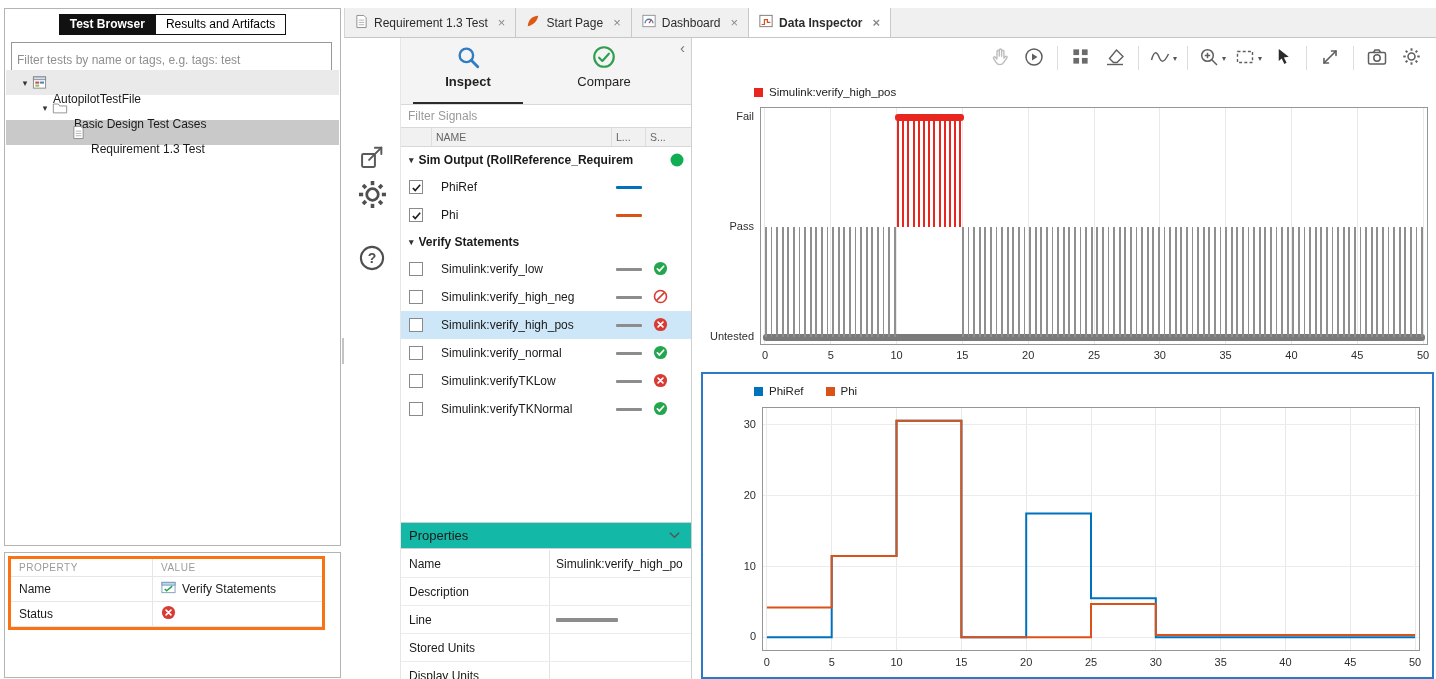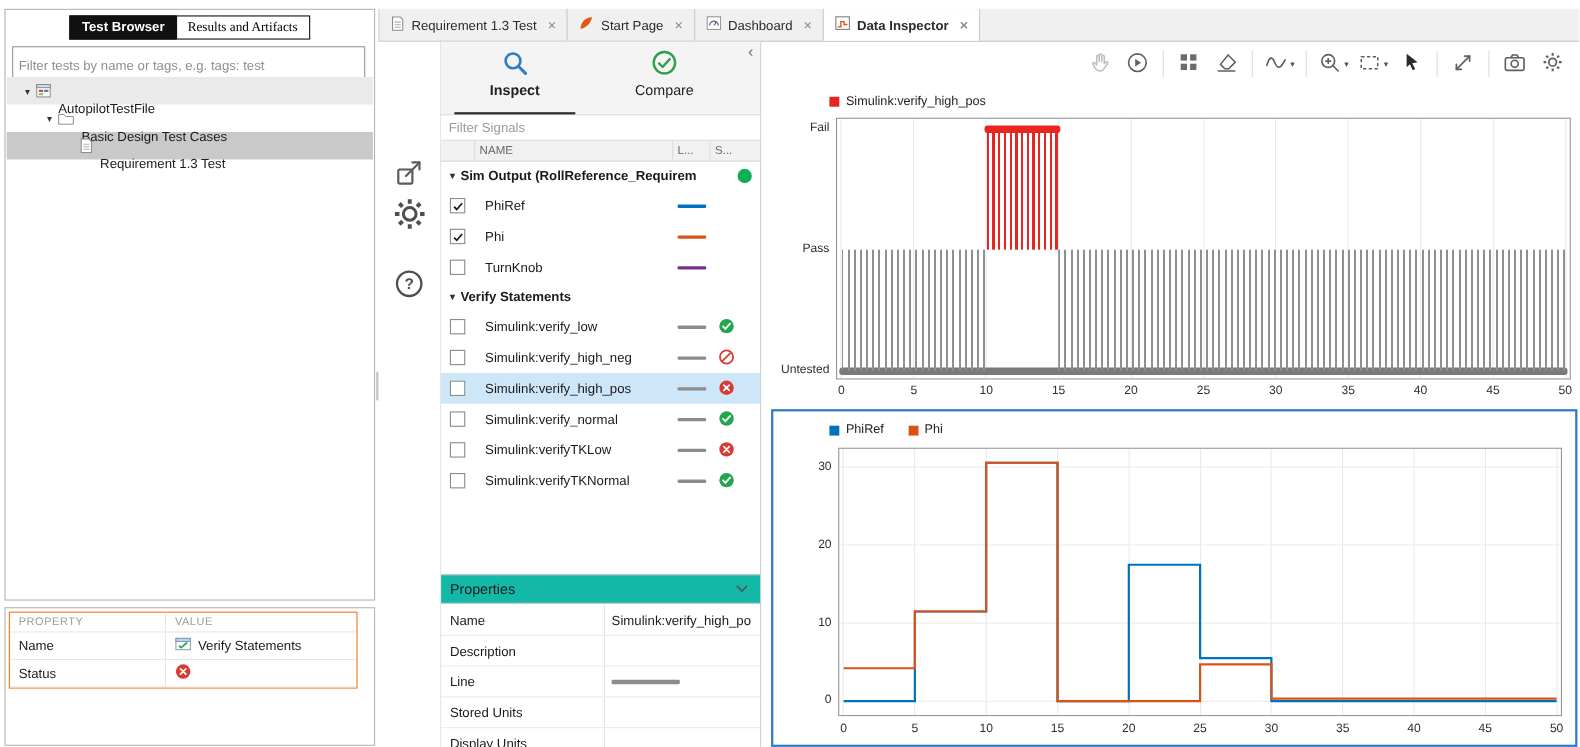--- a/index.html
+++ b/index.html
@@ -5,39 +5,39 @@
   * { box-sizing: border-box; margin: 0; padding: 0; }
   html,body { width:1436px; height:679px; overflow:hidden; background:#fff;
     font-family:"Liberation Sans", sans-serif; font-size:12px; color:#1a1a1a; position:relative; }
   input { font-family:"Liberation Sans", sans-serif; }
 
   
   #test-browser-panel { position:absolute; left:4px; top:8px; width:337px; height:538px;
     border:1px solid #b4b4b4; background:#fff; }
   .tb-tabs { display:flex; justify-content:center; margin-top:5px; }
   .tb-tab { border:1px solid #111; padding:2px 10px 3px; background:#fff; color:#000; cursor:default; }
-  .tb-tab + .tb-tab { margin-left:-1px;font-family:Liberation Serif, serif; }
+  .tb-tab + .tb-tab { margin-left:-1px; }
   .tb-tab.active { background:#111; color:#fff; font-weight:bold; }
   #test-filter { position:absolute; left:6px; top:33px; width:321px; height:36px;
     border:1px solid #979797; padding:0 5px; font-size:12px; color:#333; }
   #test-filter::placeholder { color:#8f8f8f; }
   #tree { position:absolute; left:1px; right:1px; top:61px; }
   .tree-row { height:25px; display:flex; align-items:center; white-space:nowrap; }
   .tree-row.lvl0 { padding-left:12px; background:#eaeaea; }
   .tree-row.lvl1 { padding-left:32px; }
   .tree-row.lvl2 { padding-left:52px; }
   .tree-row.selected { background:#c9c9c9; }
   .tree-caret { width:14px; flex:0 0 14px; font-size:9px; color:#333; text-align:center; }
   .tree-icon { display:inline-flex; margin-right:6px; }
   .tree-label { font-size:12px;margin-top:32px; }
 
   
   #browser-props { position:absolute; left:4px; top:552px; width:337px; height:126px;
     border:1px solid #b4b4b4; background:#fff; padding:3px 3px 0 3px; }
-  .bp-table { width:317px; border:1px solid #f97316; }
+  .bp-table { width:317px; border:3px solid #f97316; }
   .bp-row { display:flex; height:25px; align-items:stretch; border-bottom:1px solid #e6e6e6; }
   .bp-row.header { height:18px; }
   .bp-cell-prop { width:142px; padding-left:8px; border-right:1px solid #e6e6e6;
     display:flex; align-items:center; }
   .bp-cell-val { flex:1; padding-left:8px; display:flex; align-items:center; gap:6px; }
   .bp-header-text { font-size:10px; color:#9b9b9b; letter-spacing:0.5px; }
 
   #splitter-handle { position:absolute; left:342px; top:338px; width:3px; height:26px; background:#c4c4c4; }
 
   
@@ -321,25 +321,20 @@
       </div>
       <div class="sig-row">
         <span class="sig-check">
           <svg width="11" height="11" viewBox="0 0 12 12">
             <path d="M2 6.5 l2.6 2.7 L10 3" stroke="#1f1f1f" stroke-width="1.8" fill="none"></path>
           </svg>
         </span>
         <span class="sig-name">Phi</span>
         <span class="sig-line" style="background: rgb(217, 83, 25);"></span>
       </div>
-      <div class="sig-row">
-        <span class="sig-check"></span>
-        <span class="sig-name">TurnKnob</span>
-        <span class="sig-line" style="background: rgb(126, 47, 142);"></span>
-      </div>
       <div class="group-row">
         <span class="group-caret">▾</span>
         <span class="group-label">Verify Statements</span>
       </div>
       <div class="sig-row">
         <span class="sig-check"></span>
         <span class="sig-name">Simulink:verify_low</span>
         <span class="sig-line" style="background: rgb(140, 140, 140);"></span>
         <span class="sig-status">
           <svg width="15" height="15" viewBox="0 0 16 16">

